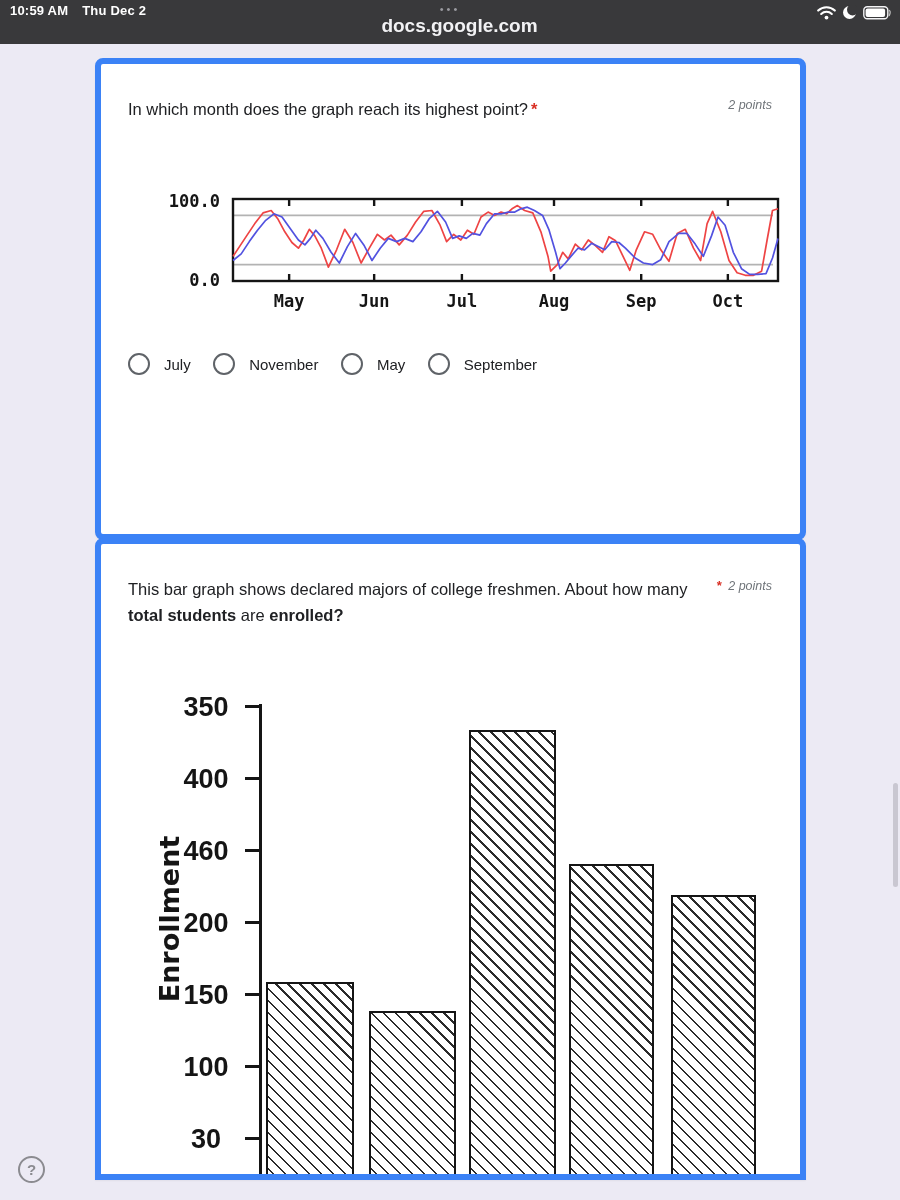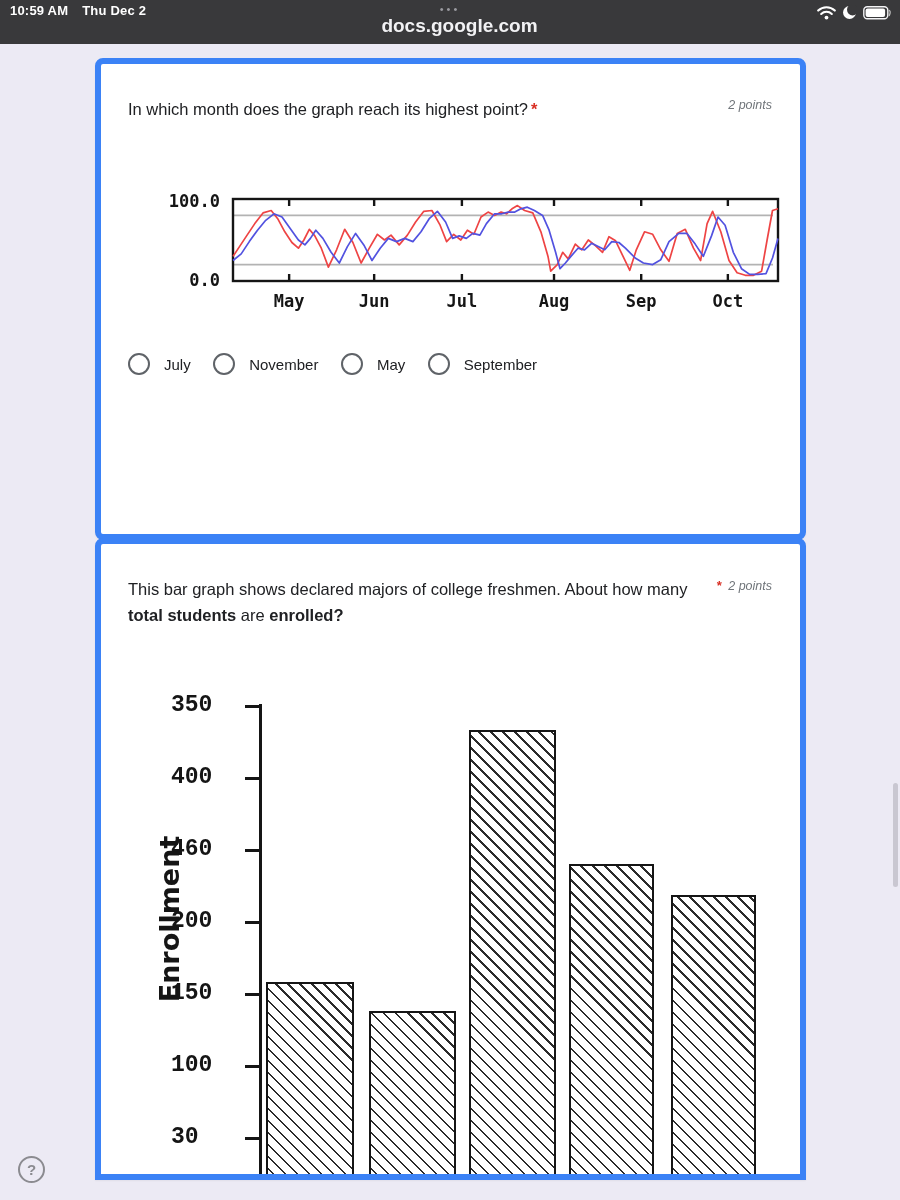--- a/index.html
+++ b/index.html
@@ -48,22 +48,22 @@
     flex:0 0 22px; background:#fff;
   }
   .opt-label { margin-left:14px; font-size:15px; color:#202124; }
   
   #linechart { position:absolute; left:55px; top:125px; }
   
   .barchart-area { position:absolute; left:0; top:0; width:711px; height:642px; }
   .y-axis-line { position:absolute; left:158px; top:160px; width:3px; height:482px; background:#151515; }
   .y-tick { position:absolute; left:144px; width:15px; height:3px; background:#151515; }
   .y-lab {
-    position:absolute; width:70px; left:70px; text-align:left;
-    font-family:Liberation Mono, monospace; font-weight:bold; font-size:23px; color:#151515;
+    position:absolute; width:70px; left:70px; text-align:center;
+    font-family:Liberation Sans, sans-serif; font-weight:bold; font-size:27px; color:#151515;
   }
   .y-title {
     position:absolute; left:68px; top:375px;
     transform:translate(-50%,-50%) rotate(-90deg);
     font-family:"DejaVu Sans", sans-serif; font-weight:bold; font-size:27px; color:#151515;
     white-space:nowrap;
   }
   .bar {
     position:absolute; border:2.5px solid #151515; background-color:#fff;
     background-image:repeating-linear-gradient(45deg, #2b2b2b 0, #2b2b2b 1.8px, rgba(0,0,0,0) 1.8px, rgba(0,0,0,0) 8.5px);

